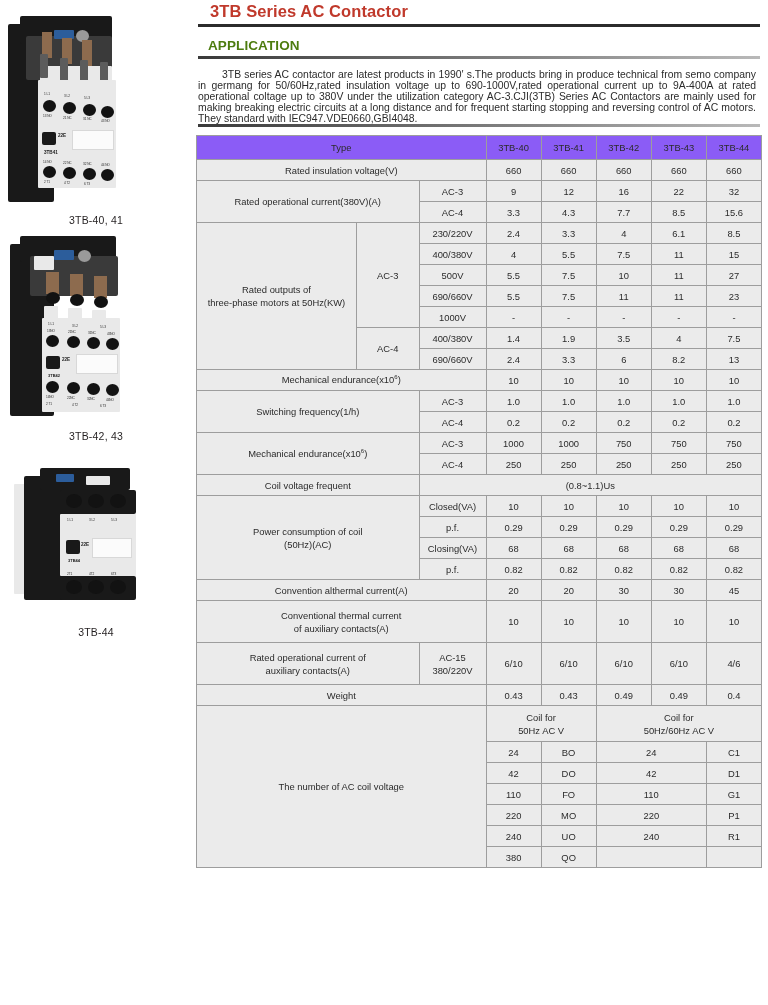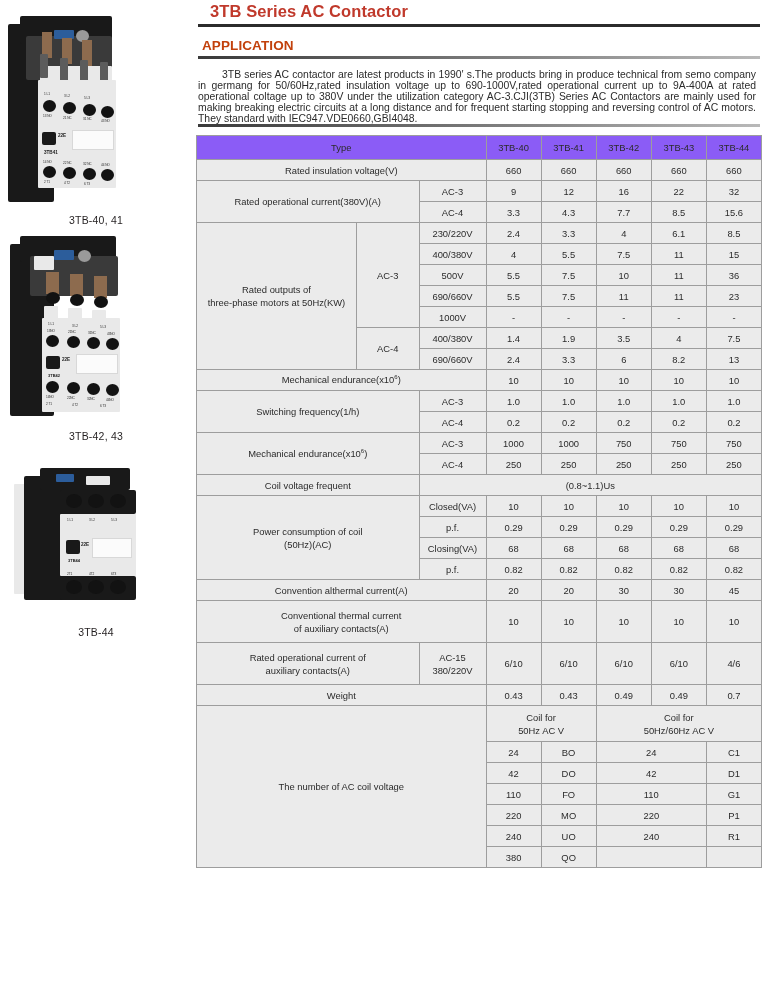--- a/index.html
+++ b/index.html
@@ -44,22 +44,22 @@
   .title {
     color:#c0392b; font-size:16.5px; font-weight:bold;
     padding:2px 0 3px 14px; letter-spacing:.1px;
   }
   .rule-thick { height:3px; background:#2b2b2b; margin:0 2px 0 2px; }
   .rule-grad {
     height:3px; margin:0 2px;
     background:linear-gradient(to right,#3a3a3a,#b9b9b9);
   }
   h2.sec {
-    font-size:13.5px; font-weight:bold; color:#c2410c;
-    margin:11px 0 3px 6px; letter-spacing:.1px;
+    font-size:13.5px; font-weight:bold; color:#4d7c0f;
+    margin:11px 0 3px 12px; letter-spacing:.1px;
   }
   p.body-copy {
     font-size:10.4px; line-height:11px; color:#2b2b2b;
     margin:10px 6px 0 2px; text-align:justify; text-indent:24px;
   }
 
   
   table.spec {
     border-collapse:collapse; width:100%; margin-top:8px;
     font-size:9.4px; color:#2b2b2b; table-layout:fixed;
@@ -290,21 +290,21 @@
         <td class="val">7.5</td>
         <td class="val">11</td>
         <td class="val">15</td>
       </tr>
       <tr>
         <td class="sub">500V</td>
         <td class="val">5.5</td>
         <td class="val">7.5</td>
         <td class="val">10</td>
         <td class="val">11</td>
-        <td class="val">36</td>
+        <td class="val">27</td>
       </tr>
       <tr>
         <td class="sub">690/660V</td>
         <td class="val">5.5</td>
         <td class="val">7.5</td>
         <td class="val">11</td>
         <td class="val">11</td>
         <td class="val">23</td>
       </tr>
       <tr>
@@ -457,21 +457,21 @@
         <td class="val">6/10</td>
         <td class="val">4/6</td>
       </tr>
 
       <tr>
         <td class="lbl" colspan="3">Weight</td>
         <td class="val">0.43</td>
         <td class="val">0.43</td>
         <td class="val">0.49</td>
         <td class="val">0.49</td>
-        <td class="val">0.7</td>
+        <td class="val">0.4</td>
       </tr>
 
       <tr>
         <td class="lbl" colspan="3" rowspan="7">The number of AC coil voltage</td>
         <td class="sub tall" colspan="2" style="height:36px">
           <span>Coil for</span><br>
           <span>50Hz AC V</span>
         </td>
         <td class="sub tall" colspan="3" style="height:36px">
           <span>Coil for</span><br>

